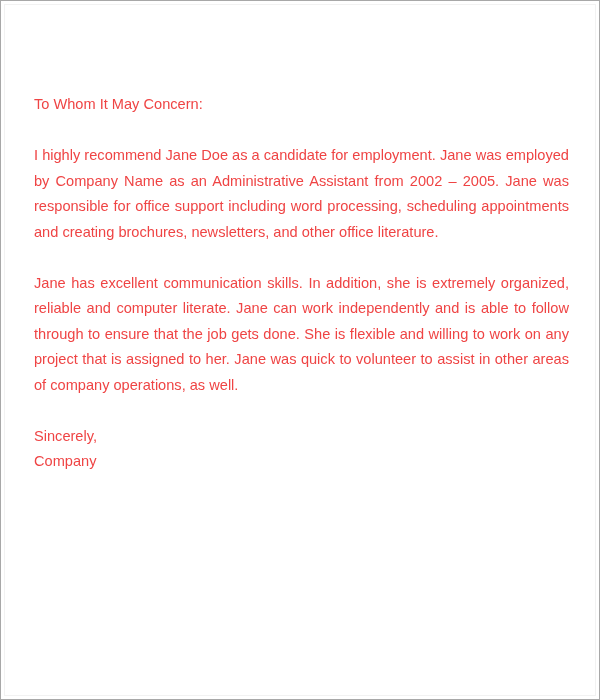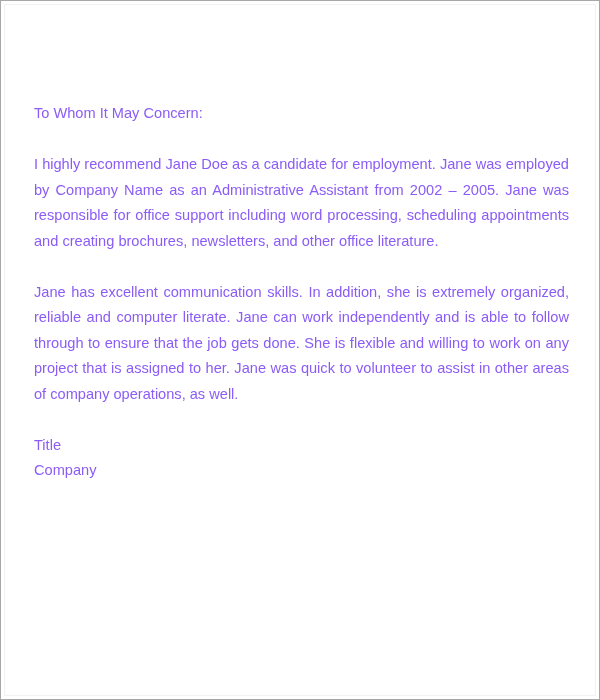--- a/index.html
+++ b/index.html
@@ -8,37 +8,37 @@
       position: absolute; left: 0; top: 0;
       width: 598px; height: 698px;
       border: 1px solid #a8a8a8;
       background: #ffffff;
     }
     .inner-edge {
       position: absolute; left: 3px; top: 3px; right: 3px; bottom: 3px;
       border: 1px solid #f2f2f2;
     }
     .letter {
-      position: absolute; left: 33px; top: 100px; width: 535px;
+      position: absolute; left: 33px; top: 91px; width: 535px;
       font-family: "Liberation Sans", sans-serif;
       font-size: 14.6px;
-      color: #8b5cf6;
+      color: #ef4444;
       line-height: 25.5px;
     }
     .letter p { margin: 0; text-align: justify; }
     .letter p.last-line-left { text-align-last: left; }
     .salutation { margin-bottom: 25.5px !important; }
     .para { margin-bottom: 25.5px !important; }
     .closing-line { text-align: left !important; }
   </style>
 </head>
 <body>
 
 <div class="page">
   <div class="inner-edge"></div>
   <div class="letter">
     <p class="salutation closing-line">To Whom It May Concern:</p>
     <p class="para last-line-left">I highly recommend Jane Doe as a candidate for employment. Jane was employed by Company Name as an Administrative Assistant from 2002 – 2005. Jane was responsible for office support including word processing, scheduling appointments and creating brochures, newsletters, and other office literature.</p>
     <p class="para last-line-left">Jane has excellent communication skills. In addition, she is extremely organized, reliable and computer literate. Jane can work independently and is able to follow through to ensure that the job gets done. She is flexible and willing to work on any project that is assigned to her. Jane was quick to volunteer to assist in other areas of company operations, as well.</p>
-    <p class="closing-line">Title</p>
+    <p class="closing-line">Sincerely,</p>
     <p class="closing-line">Company</p>
   </div>
 </div>
 
 </body></html>

